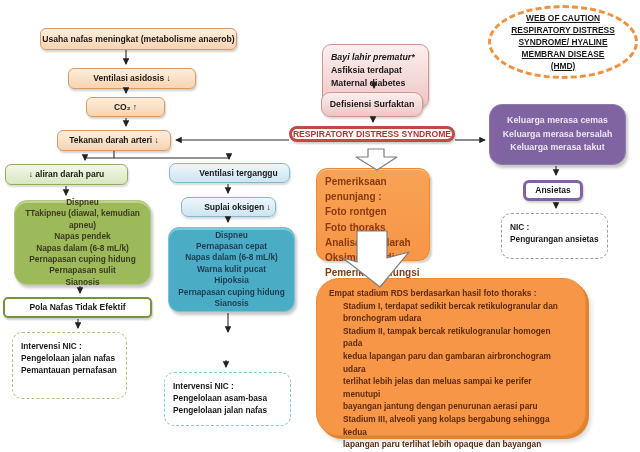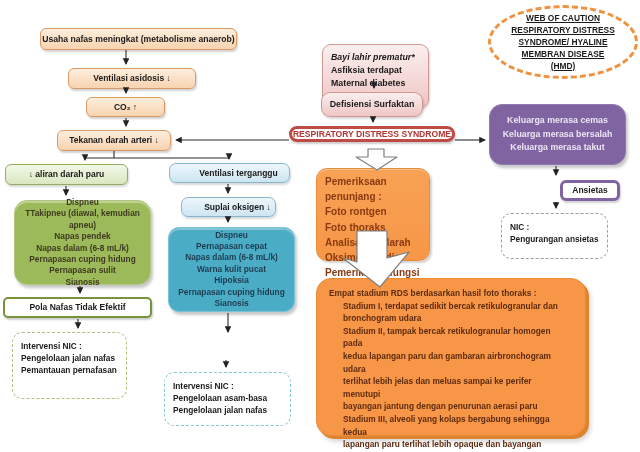--- a/index.html
+++ b/index.html
@@ -16,33 +16,33 @@
   .lgreen{background:linear-gradient(#f2f8e8,#d9e7c0);border:1.4px solid #94ac62;border-radius:6px;
         box-shadow:1px 2px 2px rgba(0,0,0,.15);}
   .lblue{background:linear-gradient(#eef6fb,#cde5f2);border:1.4px solid #86b6cd;border-radius:7px;
         box-shadow:1px 2px 2px rgba(0,0,0,.15);padding-left:18px;}
   .biggreen{background:#9cba59;border:1px solid #b3c87f;border-radius:13px;color:#3e3a20;
         font-size:8.3px;line-height:11.4px;box-shadow:inset 0 2px 0 rgba(255,255,255,.35),2px 3px 3px rgba(0,0,0,.22);}
   .bigteal{background:#4bacc6;border:1px solid #79c2d4;border-radius:11px;color:#1e3c50;
         font-size:8.3px;line-height:11.4px;box-shadow:inset 0 2px 0 rgba(255,255,255,.3),2px 3px 3px rgba(0,0,0,.22);}
   .whitegreen{background:#ffffff;border:2.4px solid #77933c;border-radius:5px;box-shadow:1px 2px 2px rgba(0,0,0,.2);}
   .whiteteal{background:#ffffff;border:3px solid #4bacc6;border-radius:4px;box-shadow:1px 2px 2px rgba(0,0,0,.2);}
-  .whitepurple{background:#ffffff;border:3px solid #8064a2;border-radius:6px;box-shadow:1px 2px 2px rgba(0,0,0,.18);margin-left:37px;}
+  .whitepurple{background:#ffffff;border:3px solid #8064a2;border-radius:6px;box-shadow:1px 2px 2px rgba(0,0,0,.18);}
   .rds{background:#ffffff;border:3.4px solid #bf4b47;border-radius:8px;color:#b43430;
        font-size:8.6px;box-shadow:1px 2px 2px rgba(0,0,0,.2);}
   .dashedbox{background:#ffffff;border-radius:10px;font-weight:600;font-size:8.3px;line-height:12px;
        align-items:flex-start;justify-content:flex-start;text-align:left;padding:7px 8px;}
   .d-left{border:1.6px dashed #b5bd7a;}
   .d-center{border:1.6px dashed #85c7da;}
   .d-right{border:1.6px dashed #9e9e9e;}
   .orange{background:linear-gradient(#f8a255,#f79646);border:1px solid #eb8c34;border-radius:11px;
        color:#8a3a10;align-items:flex-start;justify-content:flex-start;text-align:left;
        padding:5px 8px;font-size:10px;line-height:15.2px;
        box-shadow:inset 0 1px 0 rgba(255,255,255,.4),2px 2px 2px rgba(0,0,0,.18);overflow:visible;}
-  .bigorange{background:#f79646;border:1px solid #eb8c34;border-radius:15px;color:#5d2b10;
+  .bigorange{background:#f79646;border:1px solid #eb8c34;border-radius:23px;color:#5d2b10;
        display:block;text-align:left;padding:8px 24px 6px 12px;font-size:8.3px;line-height:12.6px;
        box-shadow:3px 3px 0 #dd8430,5px 6px 4px rgba(0,0,0,.15);}
   .bigorange .body{padding-left:14px;}
   .purplebox{background:#8064a2;border:1px solid #907bb0;border-radius:13px;color:#ece5f3;
        font-size:8.8px;line-height:13.5px;font-weight:600;box-shadow:2px 3px 3px rgba(0,0,0,.22);}
   .oval{border:3.4px dashed #f0913f;border-radius:50%;background:#ffffff;
        font-size:8.4px;line-height:12px;text-decoration:underline;padding:4px 10px;}
   .leftalign{align-items:flex-start;justify-content:flex-start;text-align:left;}
   .bayi{padding:6px 8px;font-size:8.8px;line-height:13px;font-weight:600;margin-top:28px;}
   .bayi .title{font-style:italic;font-weight:bold;display:block;}

